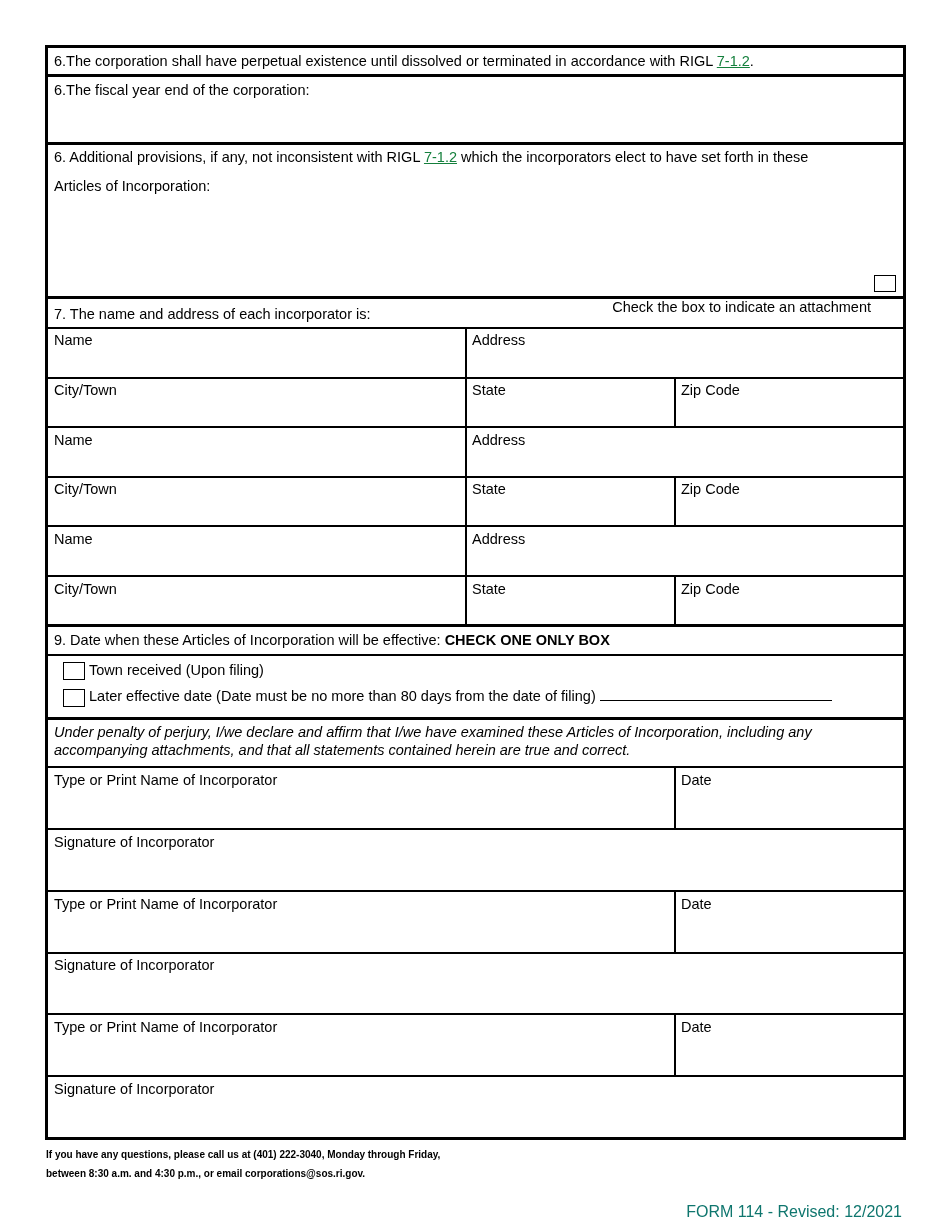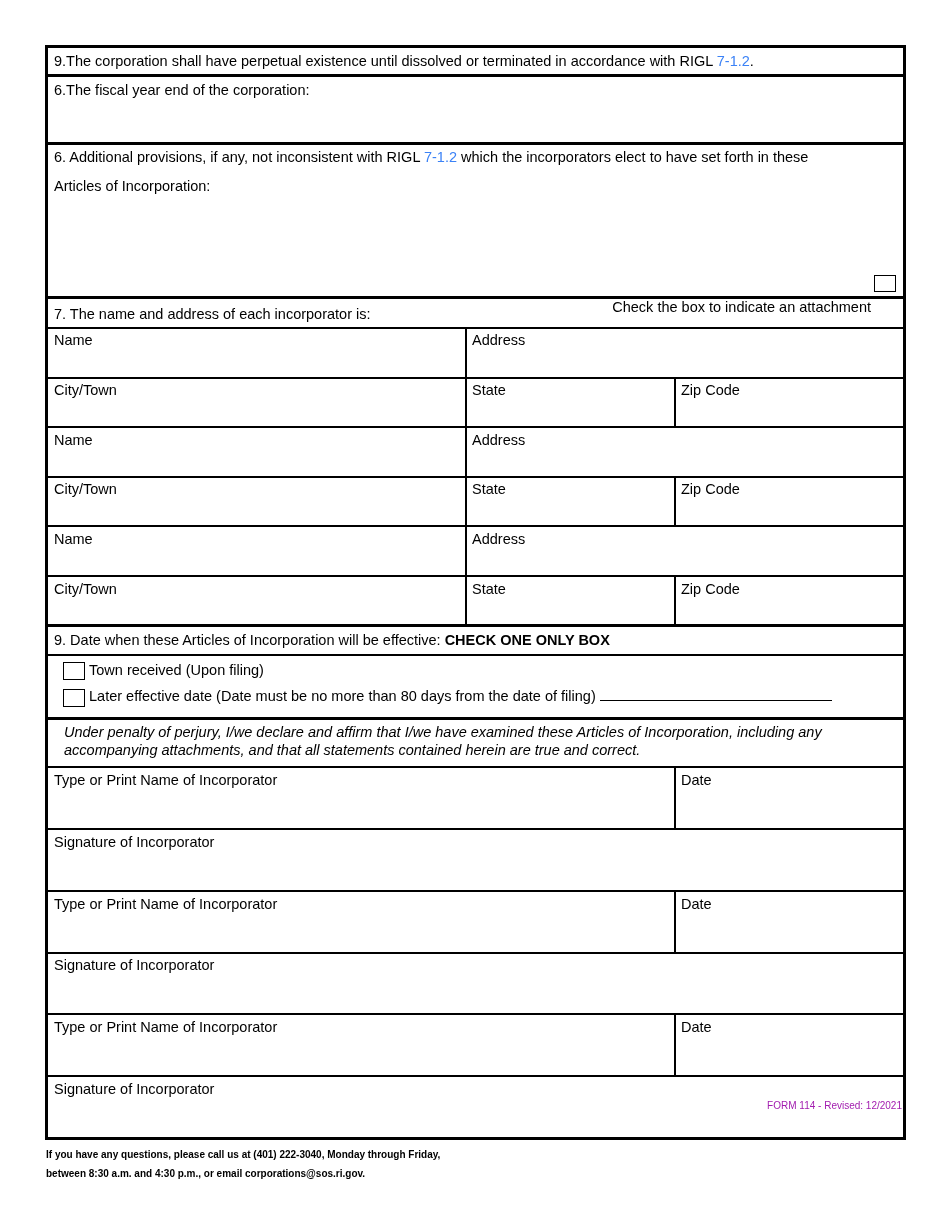--- a/index.html
+++ b/index.html
@@ -2,34 +2,34 @@
 <html><head>
 <meta charset="utf-8">
 <style>
   html, body { margin: 0; padding: 0; background: #ffffff; }
   body { width: 950px; height: 1230px; position: relative; font-family: "Liberation Sans", sans-serif; color: #000; font-size: 14.5px; }
   .frame { position: absolute; left: 45px; top: 45px; width: 855px; height: 1089px; border: 3px solid #000; }
   .row { position: absolute; left: 0; width: 855px; box-sizing: border-box; }
   .hline { position: absolute; left: 0; width: 855px; background: #000; }
   .vline { position: absolute; width: 1.5px; background: #000; }
   .t { position: absolute; white-space: nowrap; line-height: 18px; }
-  .link { color: #3b82f6; }
+  .link { color: #15803d; text-decoration: underline; }
   .cb { position: absolute; width: 19px; height: 16px; border: 1.5px solid #000; background: #fff; box-sizing: border-box; }
   .ital { font-style: italic; white-space: normal; }
   .footer-b { position: absolute; left: 46px; font-weight: bold; font-size: 10px; line-height: 19px; }
-  .formno { position: absolute; right: 48px; top: 1100px; color: #a21caf; font-size: 10px; }
+  .formno { position: absolute; right: 48px; top: 1203px; color: #0f766e; font-size: 16px; }
   .uline { display: inline-block; width: 232px; border-bottom: 1px solid #000; height: 12px; vertical-align: baseline; margin-left: 4px; }
 </style>
 </head>
 <body>
 
 <div class="frame">
 
   <div class="t" style="left:6px; top:4px;">
-    <span>9.The corporation shall have perpetual existence until dissolved or terminated in accordance with RIGL </span><span class="link">7-1.2</span><span>.</span>
+    <span>6.The corporation shall have perpetual existence until dissolved or terminated in accordance with RIGL </span><span class="link">7-1.2</span><span>.</span>
   </div>
   <div class="hline" style="top:26px; height:3px;"></div>
 
   <div class="t" style="left:6px; top:33px;">6.The fiscal year end of the corporation:</div>
   <div class="row" style="top:50px; height:44px;"></div>
   <div class="hline" style="top:94px; height:3px;"></div>
 
   <div class="t" style="left:6px; top:100px;">
     <span>6. Additional provisions, if any, not inconsistent with RIGL </span><span class="link">7-1.2</span><span> which the incorporators elect to have set forth in these</span>
   </div>
@@ -76,21 +76,21 @@
   </div>
   <div class="hline" style="top:606px; height:1.5px;"></div>
   <div class="cb" style="left:15px; top:614px; width:22px; height:18px;"></div>
   <div class="t" style="left:41px; top:613px;">Town received (Upon filing)</div>
   <div class="cb" style="left:15px; top:641px; width:22px; height:18px;"></div>
   <div class="t" style="left:41px; top:639px;">
     <span>Later effective date (Date must be no more than 80 days from the date of filing)</span><span class="uline"></span>
   </div>
   <div class="hline" style="top:669px; height:3px;"></div>
 
-  <div class="t ital" style="left:16px; top:675px; width:830px;font-style:italic;">Under penalty of perjury, I/we declare and affirm that I/we have examined these Articles of Incorporation, including any accompanying attachments, and that all statements contained herein are true and correct.</div>
+  <div class="t ital" style="left:6px; top:675px; width:830px;font-style:italic;">Under penalty of perjury, I/we declare and affirm that I/we have examined these Articles of Incorporation, including any accompanying attachments, and that all statements contained herein are true and correct.</div>
   <div class="hline" style="top:718px; height:1.5px;"></div>
 
   <div class="t" style="left:6px; top:723px;">Type or Print Name of Incorporator</div>
   <div class="t" style="left:633px; top:723px;">Date</div>
   <div class="vline" style="left:626px; top:719px; height:62px;"></div>
   <div class="hline" style="top:780px; height:1.5px;"></div>
   <div class="t" style="left:6px; top:785px;">Signature of Incorporator</div>
   <div class="hline" style="top:842px; height:1.5px;"></div>
 
   <div class="t" style="left:6px; top:847px;">Type or Print Name of Incorporator</div>

